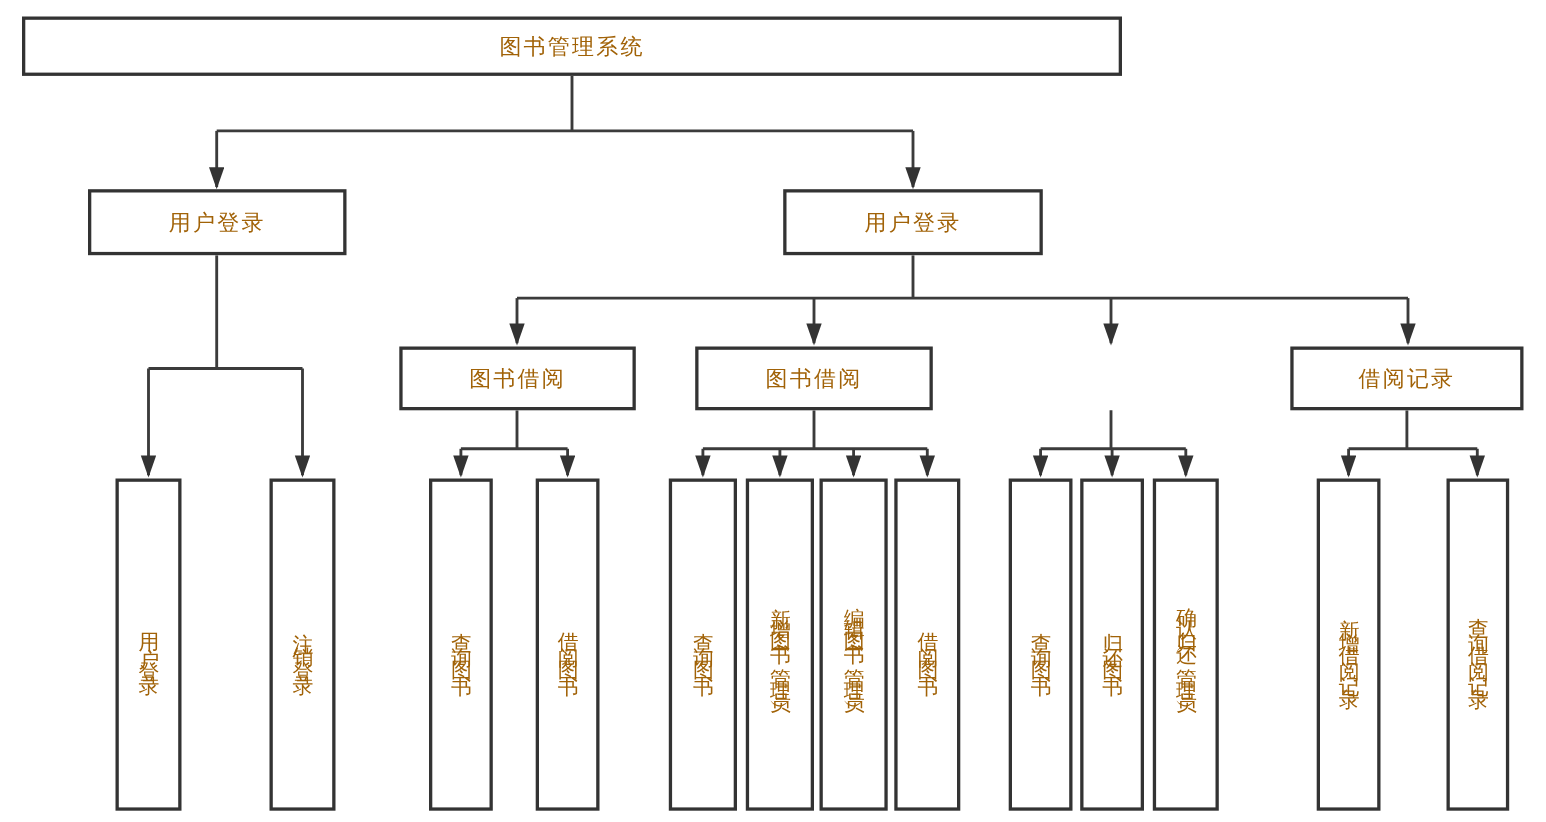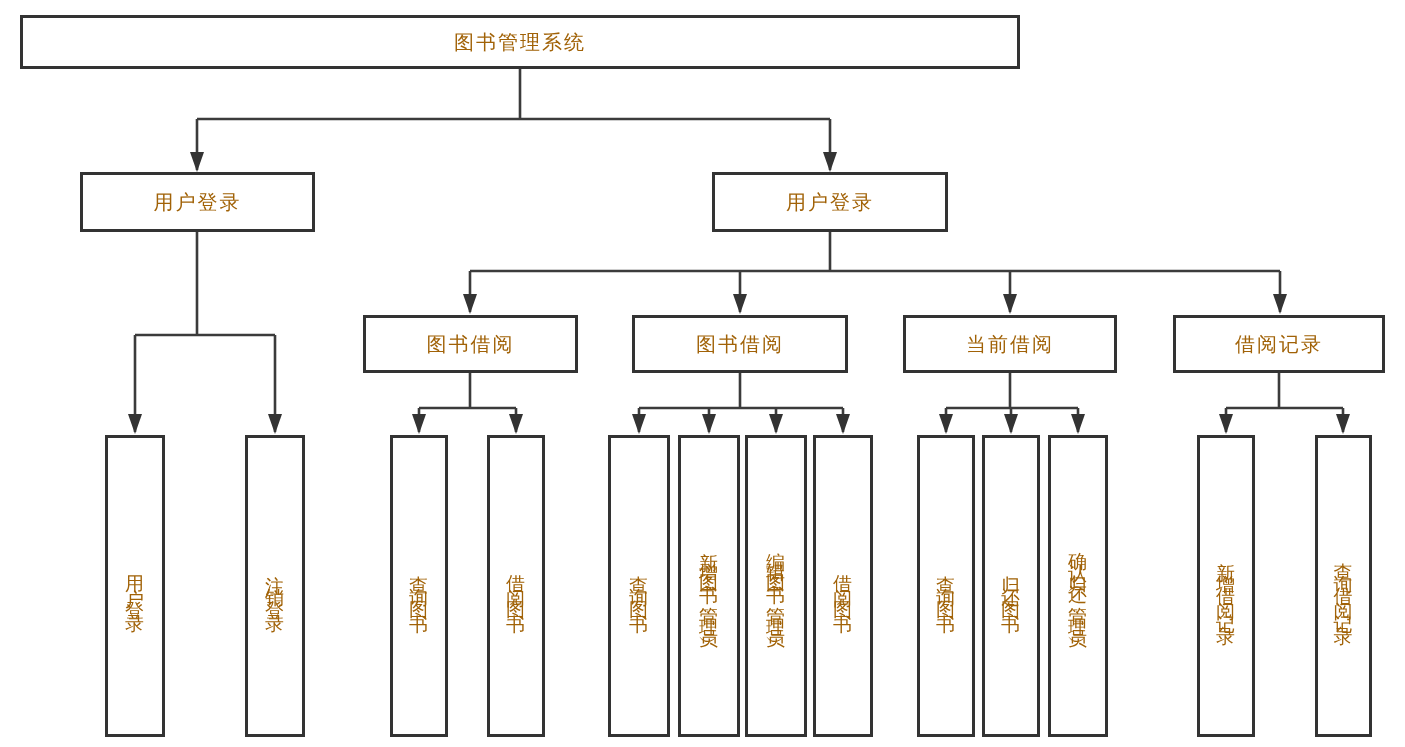--- a/index.html
+++ b/index.html
@@ -139,23 +139,20 @@
   <div class="node hnode" id="n-book-mgmt">
     <span>用户登录</span>
   </div>
 
   <div class="node hnode" id="n-new-book">
     <span>图书借阅</span>
   </div>
   <div class="node hnode" id="n-book-borrow">
     <span>图书借阅</span>
   </div>
-  <div class="node hnode" id="n-current-borrow">
-    <span>当前借阅</span>
-  </div>
   <div class="node hnode" id="n-borrow-record">
     <span>借阅记录</span>
   </div>
 
   <div class="node leaf" id="lf-1">
     <span class="vtext">用户登录</span>
   </div>
   <div class="node leaf" id="lf-2">
     <span class="vtext">注销登录</span>
   </div>

